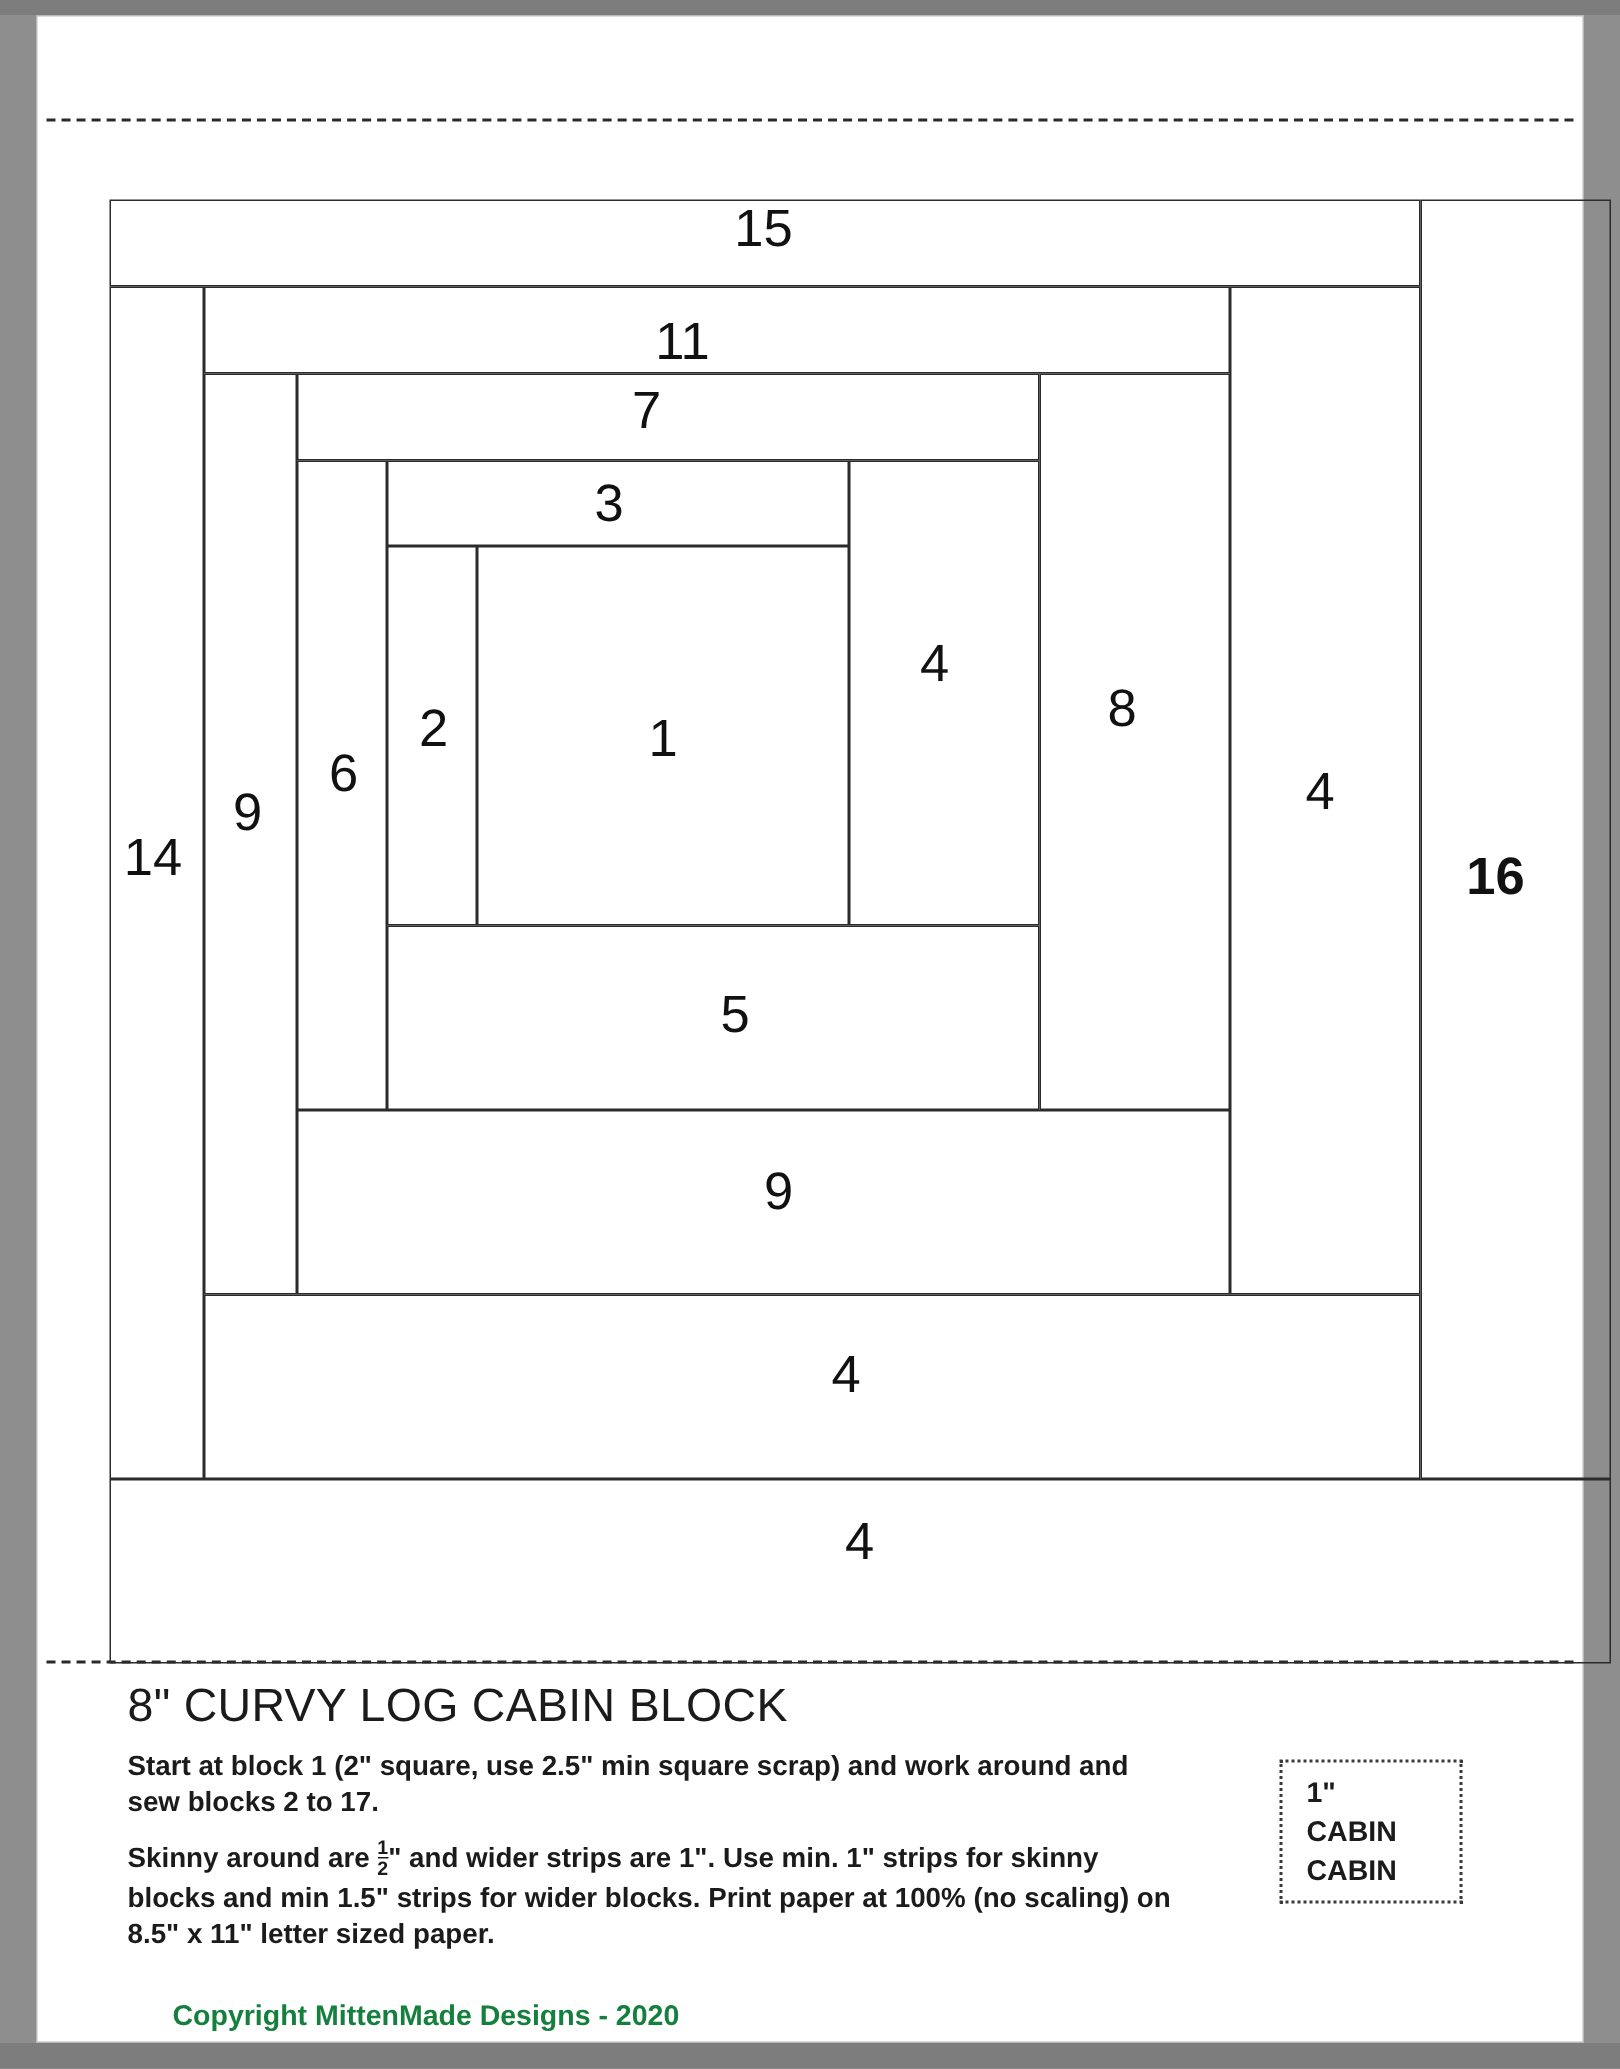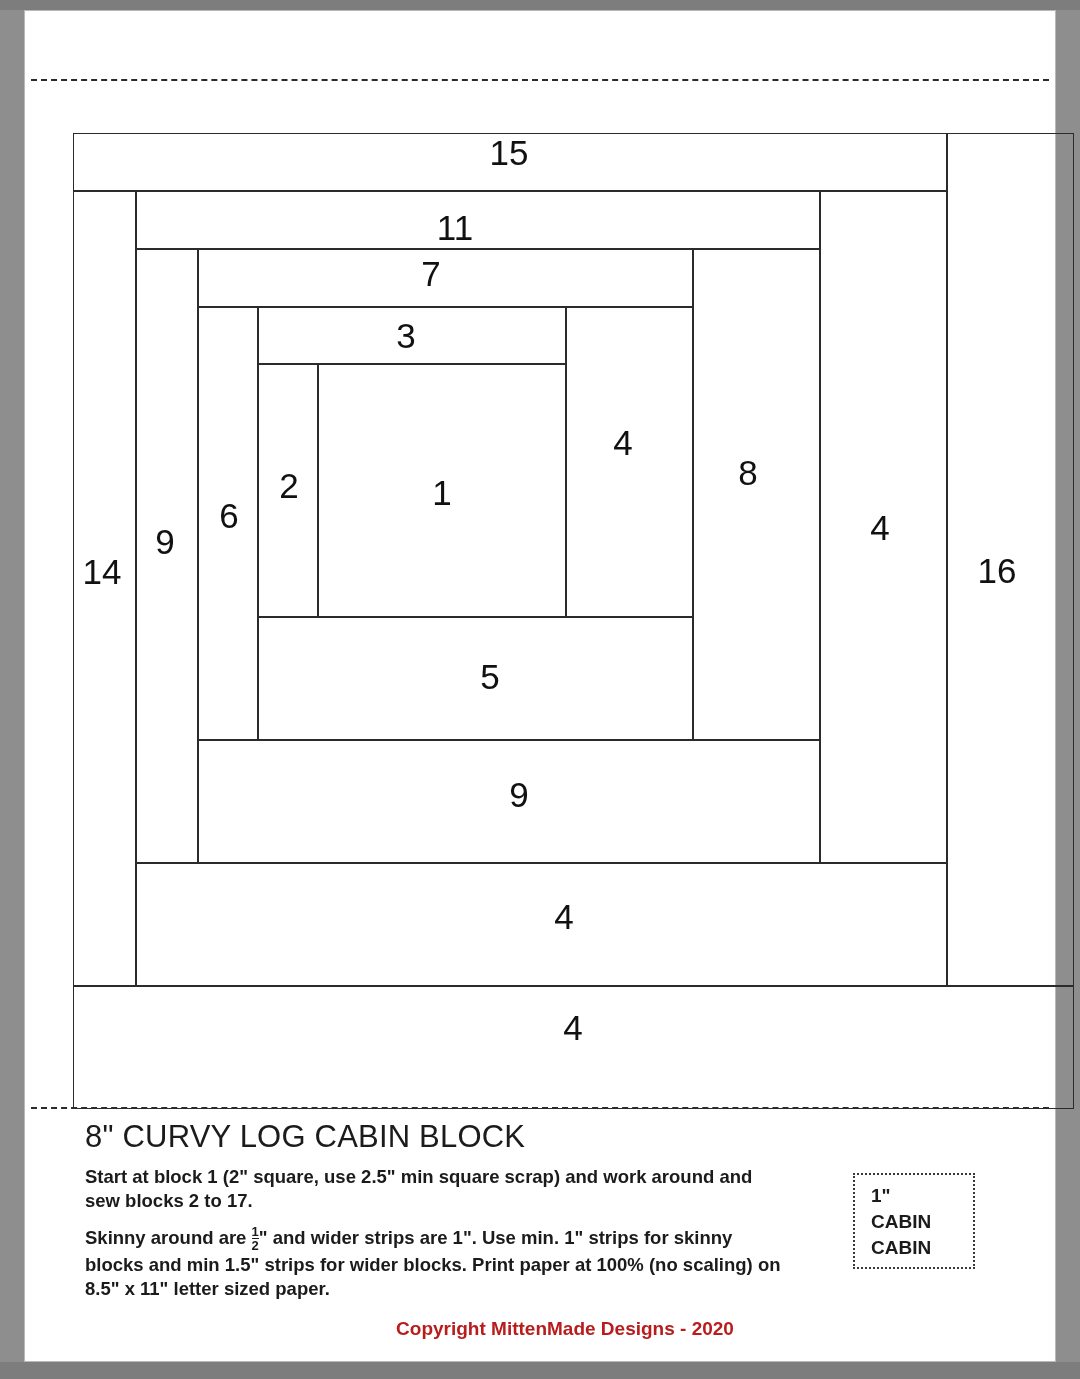--- a/index.html
+++ b/index.html
@@ -84,23 +84,23 @@
     font-size: 18.5px;
     color: #1b1b1b;
     line-height: 1.32;
     margin: 0 0 12px 0;
     max-width: 700px;
     font-weight: bold;
   }
   .para.normal { font-weight: bold; }
   #copyright {
     font-size: 19px;
-    color: #b91c1c;
-    text-align: center;
-    margin-top: 16px;
+    color: #15803d;
+    text-align: left;
+    margin-top: 32px;
     margin-left: 30px;
     font-weight: bold;
   }
   #test-square {
     position: absolute;
     right: 40px;
     top: 54px;
     width: 122px;
     height: 96px;
     border: 2px dotted #3a3a3a;
@@ -166,21 +166,21 @@
         <div class="lbl" style="left: 404px; top: 101px; margin-top: 16px;">11</div>
         <div class="rect" style="left: 769px; top: 80px; width: 127px; height: 672px;"></div>
         <div class="lbl" style="left: 829px; top: 417px;">4</div>
         <div class="rect" style="left: 85px; top: 752px; width: 811px; height: 123px;"></div>
         <div class="lbl" style="left: 513px; top: 806px;">4</div>
         <div class="rect" style="left: 22px; top: 80px; width: 63px; height: 795px;"></div>
         <div class="lbl" style="left: 51px; top: 461px;">14</div>
         <div class="rect" style="left: 22px; top: 22px; width: 874px; height: 58px;"></div>
         <div class="lbl" style="left: 458px; top: 42px;">15</div>
         <div class="rect" style="left: 896px; top: 22px; width: 127px; height: 853px;"></div>
-        <div class="lbl" style="left: 946px; top: 460px;">16</div>
+        <div class="lbl" style="left: 946px; top: 474px; font-weight: bold;">16</div>
         <div class="rect" style="left: 22px; top: 875px; width: 1001px; height: 123px;"></div>
         <div class="lbl" style="left: 522px; top: 917px;">4</div>
       </div>
 
     <div id="footer">
       <h1 id="title">8" CURVY LOG CABIN BLOCK</h1>
 
       <p class="para">Start at block 1 (2" square, use 2.5" min square scrap) and work around and sew blocks 2 to 17.</p>
 
       <p class="para normal"><span>Skinny around are </span><span class="frac"><span class="num">1</span><span class="den">2</span></span><span>" and wider strips are 1".  Use min. 1" strips for skinny blocks and min 1.5" strips for wider blocks.  Print paper at 100% (no scaling) on 8.5" x 11" letter sized paper.</span></p>

